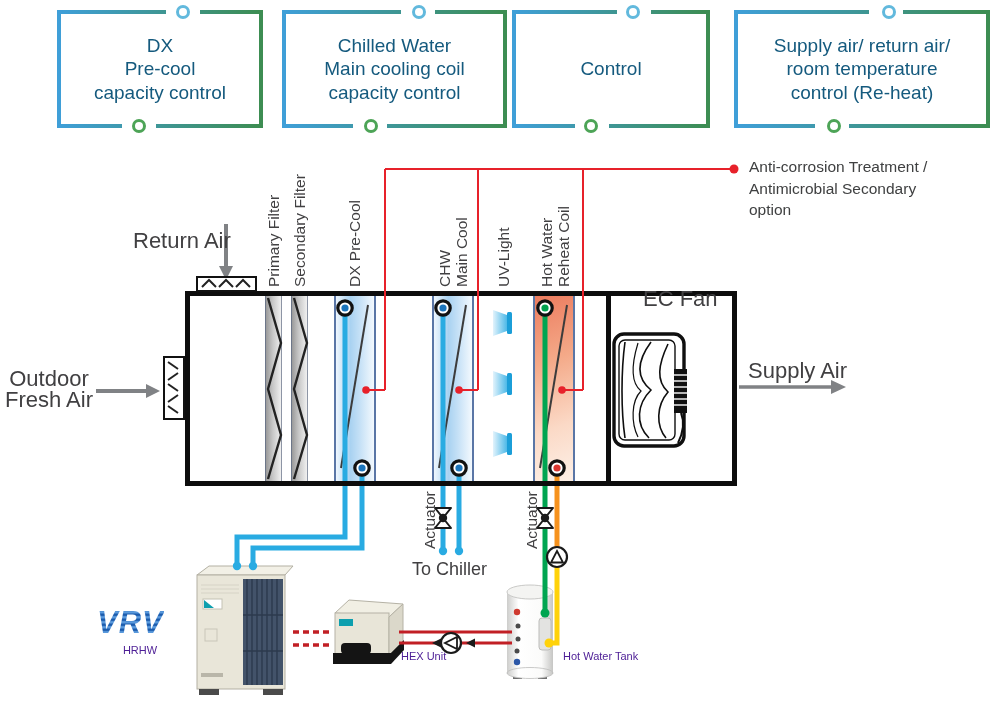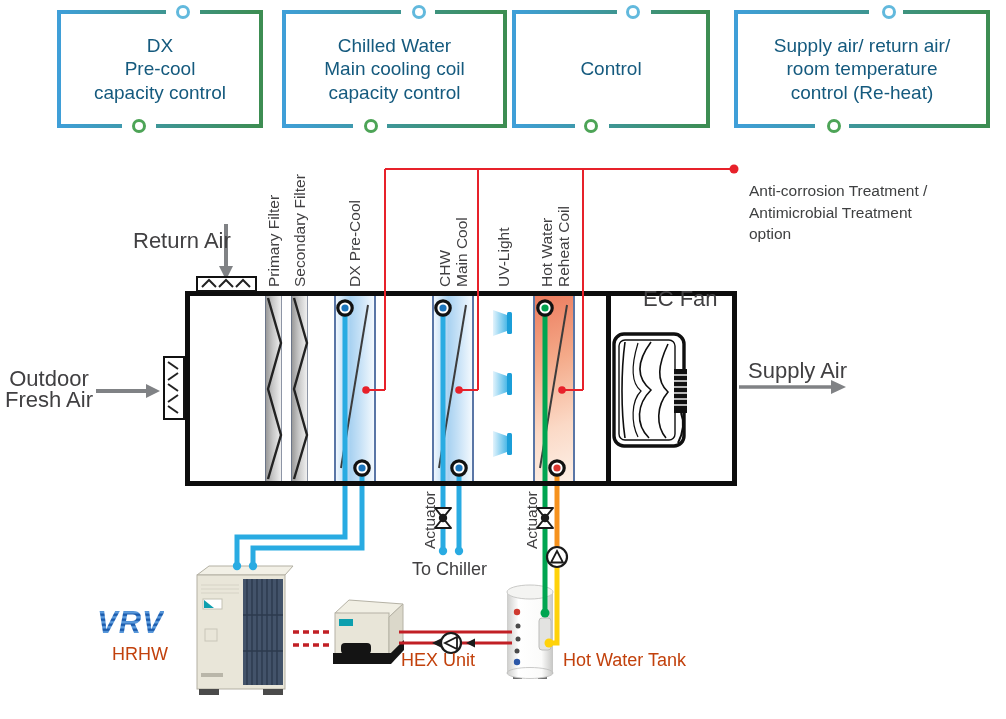--- a/index.html
+++ b/index.html
@@ -29,21 +29,21 @@
         background:linear-gradient(90deg,#9a9a9a 0%,#c7c7c7 45%,#f0f0f0 100%);
         border-left:1px solid #6c7689;border-right:1px solid #8d95a5;}
   .coil{position:absolute;top:296px;height:185px;width:42px;box-sizing:border-box;
         border-left:2px solid #5a76a6;border-right:2px solid #5a76a6;}
   .coil.blue{background:linear-gradient(90deg,#eef6fd 0%,#a9d2f1 38%,#c4e0f6 62%,#f3f9fe 100%);}
   .coil.hot{background:linear-gradient(160deg,#ec7c5f 0%,#f4a988 35%,#fbd9c6 70%,#fdf0e7 100%);}
   .uvlamp{position:absolute;width:20px;height:28px;}
 
   
   .lbl{position:absolute;font-size:22px;color:#414042;white-space:nowrap;}
-  .lbl.gray{color:#c2410c;font-size:18px;}
+  .lbl.gray{color:#4c1d95;font-size:11px;}
   .vlabel{position:absolute;transform:rotate(-90deg);transform-origin:0 0;
           white-space:nowrap;font-size:15.5px;line-height:17px;color:#414042;}
   .anno{position:absolute;font-size:15.5px;line-height:21.5px;color:#3f4041;}
   .center{text-align:center;}
 
   .vrv-logo{position:absolute;left:97px;top:605px;font-size:31px;font-style:italic;
             font-weight:bold;letter-spacing:1px;color:#2a66b8;}
   @supports (-webkit-background-clip:text){
     .vrv-logo{background:repeating-linear-gradient(180deg,#0c4da2 0px,#6aa9e8 2px,#0c4da2 5px);
               -webkit-background-clip:text;-webkit-text-fill-color:transparent;}
@@ -336,23 +336,23 @@
       <g fill="none" stroke="#222" stroke-width="2">
         <line x1="3" y1="4" x2="13" y2="11"></line>
           <line x1="13" y1="15" x2="3" y2="22"></line>
         <line x1="3" y1="26" x2="13" y2="33"></line>
           <line x1="13" y1="37" x2="3" y2="44"></line>
         <line x1="3" y1="48" x2="13" y2="55"></line>
       </g>
     </svg>
   </div>
 
-  <div class="anno" style="left:749px;top:156px;margin-top:24px;">
+  <div class="anno" style="left:749px;top:156px;">
     <div>Anti-corrosion Treatment /</div>
-    <div>Antimicrobial Treatment</div>
+    <div>Antimicrobial Secondary</div>
     <div>option</div>
   </div>
 
   <div class="lbl" style="left:133px;top:228px;">Return Air</div>
   <div class="lbl center" style="left:2px;top:368px;width:94px;white-space:normal;line-height:21px;">
     <div>Outdoor</div>
     <div>Fresh Air</div>
   </div>
   <div class="lbl" style="left:748px;top:358px;text-align:center;">Supply Air</div>
   <div class="lbl" style="left:643px;top:270px;margin-top:16px;">EC Fan</div>

